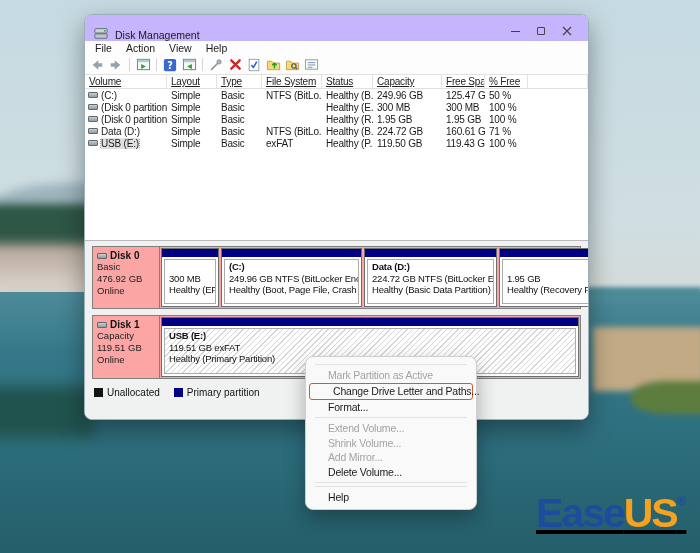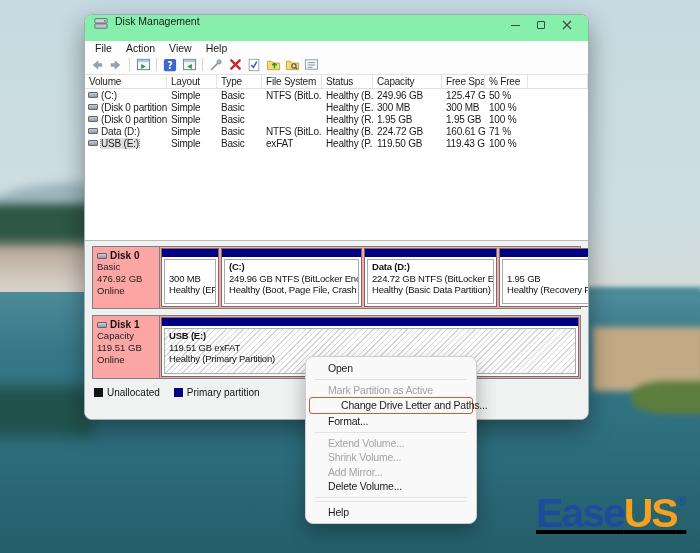--- a/index.html
+++ b/index.html
@@ -25,39 +25,39 @@
   #watermark { position:absolute; left:536px; top:490px; z-index:3; font-weight:800; font-size:41px; letter-spacing:-2px;text-decoration:underline; }
   #watermark .p1 { color:#1d4c9f; }
   #watermark .p2 { color:#f7a120; }
   #watermark .reg { font-size:13px; color:#1d4c9f; vertical-align:22px; letter-spacing:0; font-weight:700; }
 
   
   #win { position:absolute; left:84px; top:14px; width:505px; height:406px; z-index:2;
          background:#f0f2f1; border:1px solid #9db0b8; border-radius:8px; overflow:hidden;
          box-shadow:0 10px 26px rgba(0,0,0,.38); display:flex; flex-direction:column; }
 
-  .titlebar { height:26px; background:#86efac; display:flex; align-items:flex-start; padding:0 8px; flex:0 0 auto; }
+  .titlebar { height:26px; background:#c4b5fd; display:flex; align-items:flex-end; padding:0 8px; flex:0 0 auto; }
   .titlebar .title { font-size:10.5px; color:#1a1a1a; margin-left:6px; flex:1; }
   .winbtn { width:26px; height:20px; display:flex; align-items:center; justify-content:center; }
   .min-glyph { width:9px; height:1px; background:#444; }
   .max-glyph { width:8px; height:8px; border:1px solid #444; border-radius:1px; }
 
   .menubar { height:14px; background:#fdfdfd; display:flex; align-items:center; gap:14px; padding:0 10px; flex:0 0 auto; }
   .menubar span { font-size:10.5px; color:#1a1a1a; }
 
   .toolbar { height:20px; background:#fdfdfd; display:flex; align-items:center; gap:3px; padding:0 4px; flex:0 0 auto; border-bottom:1px solid #e2e2e2; }
   .ticon { width:16px; height:16px; display:flex; align-items:center; justify-content:center; }
   .tsep { width:1px; height:13px; background:#d6d6d6; margin:0 2px; }
 
   
   .listview { height:166px; background:#fff; flex:0 0 auto; border-bottom:1px solid #b9b9b9; overflow:hidden; }
   .vrow { display:grid; grid-template-columns:82px 50px 45px 60px 51px 69px 43px 43px 1fr; align-items:center; }
   .vhead { height:14px; border-bottom:1px solid #e0e0e0; }
   .vhead .vc { font-size:10px; color:#222; border-right:1px solid #e3e3e3; height:14px; line-height:14px; padding-left:4px;
-               white-space:nowrap; overflow:hidden; }
+               white-space:nowrap; overflow:hidden;text-decoration:underline; }
   .vbody .vrow { height:12px; }
   .vc { font-size:10px; color:#1a1a1a; padding-left:4px; white-space:nowrap; overflow:hidden; letter-spacing:-0.2px; }
   .volcell { display:flex; align-items:center; gap:3px; padding-left:3px; }
   .drive-ico { width:10px; height:6px; border:1px solid #60686f; border-radius:1px;
                background:linear-gradient(#c6cdd3,#939ba3); flex:0 0 auto; }
   .sel-label { background:#e0e0e0; outline:1px dotted #9a9a9a; }
 
   
   .graphpane { flex:1; background:#f0f2f1; padding:5px 7px 0 7px; }
   .diskrow { display:flex; border:1px solid #7f7f7f; background:#fca5a5; }
@@ -81,21 +81,21 @@
   .lsq.navy  { background:#000082; }
   .legend span { font-size:10px; color:#111; }
 
   
   #ctxmenu { position:absolute; left:305px; top:356px; width:172px; z-index:4;
              background:#f9f9f9; border:1px solid #cfcfcf; border-radius:8px;
              box-shadow:0 8px 20px rgba(0,0,0,.30); padding:4px 0; }
   .mi { height:14.5px; line-height:14.5px; padding-left:22px; font-size:10.5px; color:#1b1b1b;
         white-space:nowrap; letter-spacing:-0.2px; }
   .mi.disabled { color:#a3a3a3; }
-  .mi.highlighted { border:1.5px solid #d6592f; border-radius:3px; margin:0 3px; padding-left:31px;
+  .mi.highlighted { border:1.5px solid #d6592f; border-radius:3px; margin:0 3px; padding-left:23px;
                     height:17px; line-height:14px; }
   .msep { height:1px; background:#e2e2e2; margin:3px 9px; }
 </style>
 </head>
 <body>
 
 <div id="wallpaper">
   <div class="sky"></div>
   <div class="wp hill"></div>
   <div class="wp trees"></div>
@@ -374,21 +374,20 @@
       </div>
       <div class="li">
         <span class="lsq navy"></span>
         <span>Primary partition</span>
       </div>
     </div>
   </div>
 </div>
 
 <div id="ctxmenu">
-  <div class="mi">Open</div>
   <div class="msep"></div>
   <div class="mi disabled">Mark Partition as Active</div>
   <div class="mi highlighted">Change Drive Letter and Paths...</div>
   <div class="mi">Format...</div>
   <div class="msep"></div>
   <div class="mi disabled">Extend Volume...</div>
   <div class="mi disabled">Shrink Volume...</div>
   <div class="mi disabled">Add Mirror...</div>
   <div class="mi">Delete Volume...</div>
   <div class="msep"></div>

